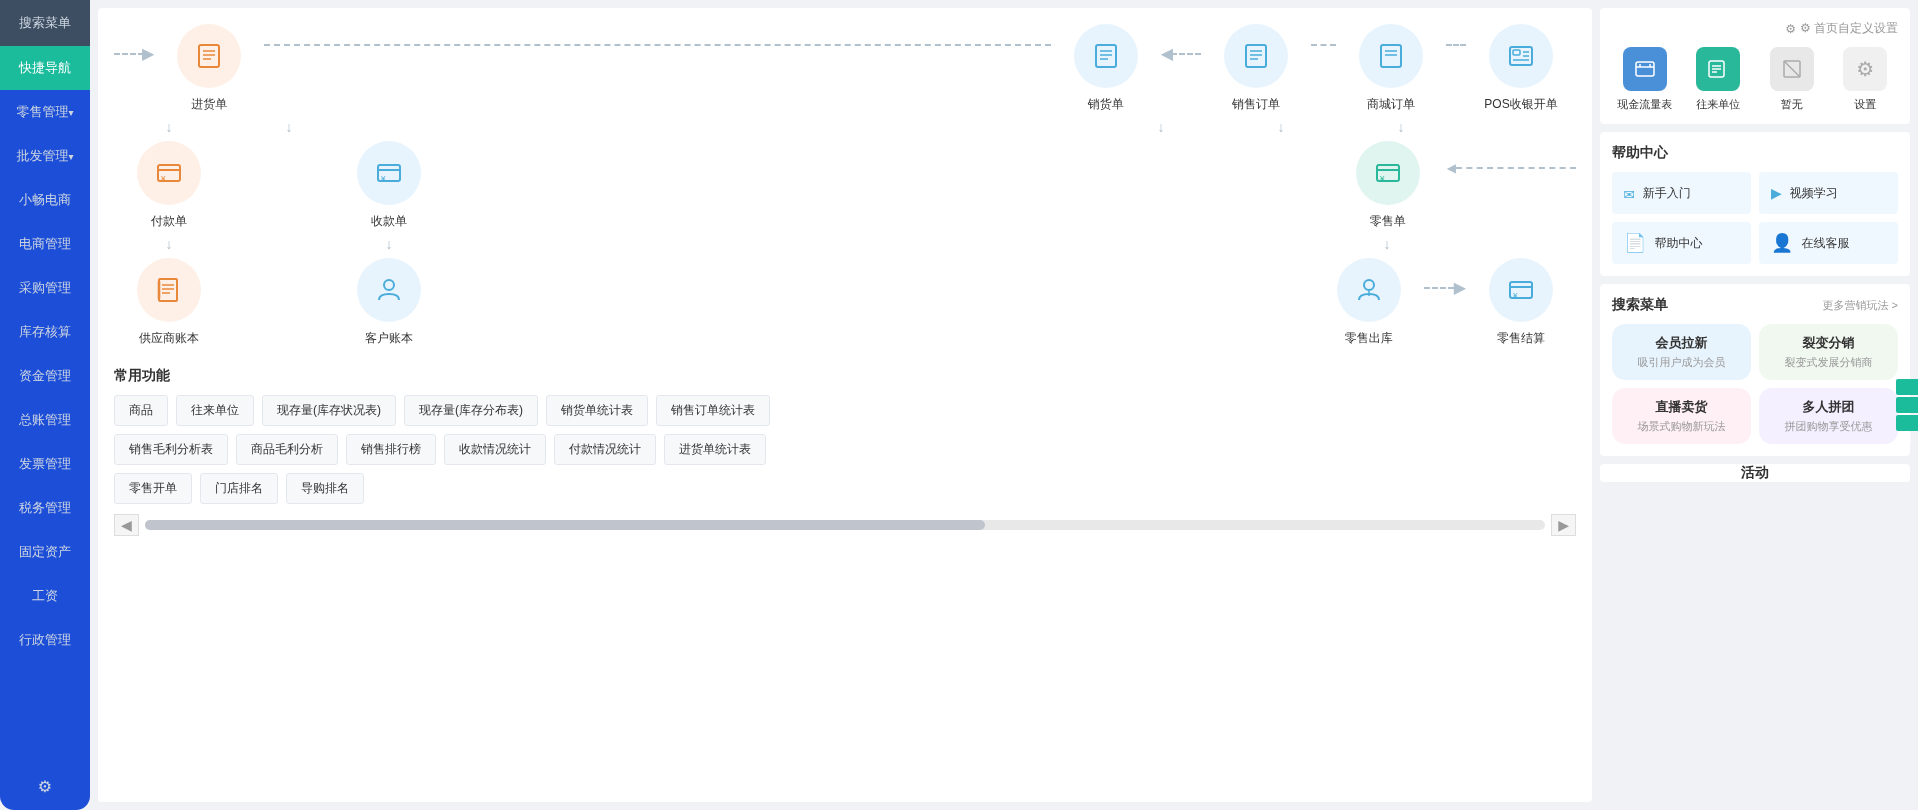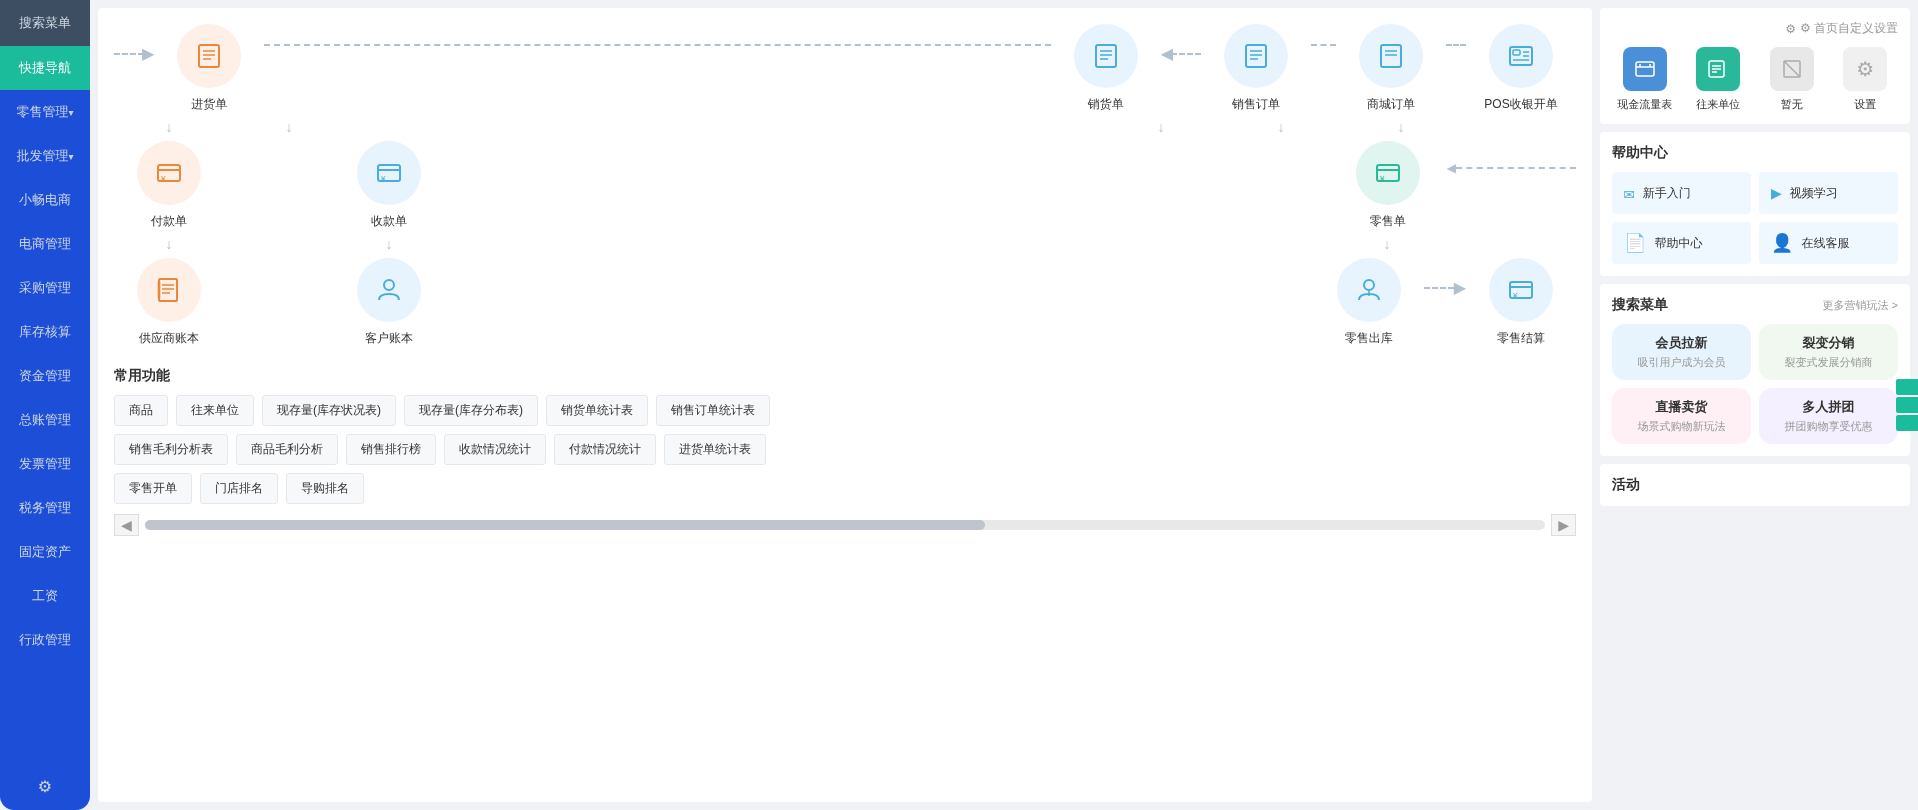--- a/index.html
+++ b/index.html
@@ -298,21 +298,21 @@
       cursor: pointer;
       text-align: center;
     }
     .mkt-item-title { font-size: 13px; color: #333; font-weight: bold; margin-bottom: 3px; }
     .mkt-item-desc { font-size: 11px; color: #999; }
 
     
     .activity {
       background: #fff;
       border-radius: 4px;
-      padding: 12px;
+      text-align: center;
     }
     .act-title { font-size: 14px; font-weight: bold; color: #333; }
 
     
     #float-btns {
       position: fixed;
       right: 0;
       top: 50%;
       transform: translateY(-50%);
       display: flex;

